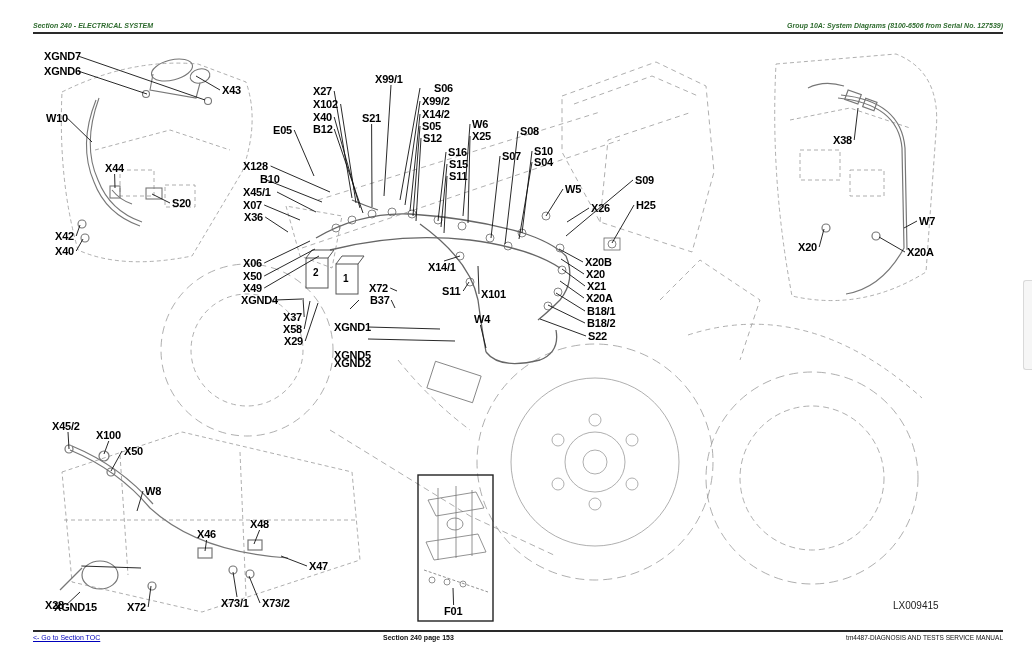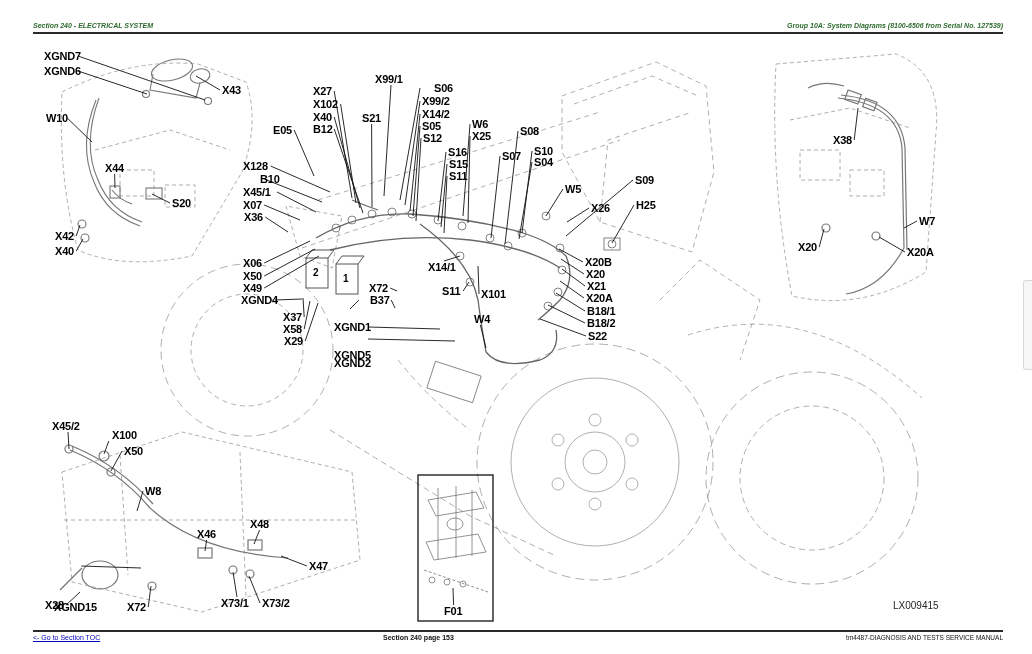--- a/index.html
+++ b/index.html
@@ -322,21 +322,21 @@
       <div class="dlabel" style="left: 369px; top: 283px;">X72</div>
       <div class="dlabel" style="left: 370px; top: 295px;">B37</div>
       <div class="dlabel" style="left: 334px; top: 310px; margin-top: 40px;">XGND5</div>
       <div class="dlabel" style="left: 334px; top: 322px;">XGND1</div>
       <div class="dlabel" style="left: 334px; top: 334px; margin-top: 24px;">XGND2</div>
       <div class="dlabel" style="left: 833px; top: 135px;">X38</div>
       <div class="dlabel" style="left: 919px; top: 216px;">W7</div>
       <div class="dlabel" style="left: 798px; top: 242px;">X20</div>
       <div class="dlabel" style="left: 907px; top: 247px;">X20A</div>
       <div class="dlabel" style="left: 52px; top: 421px;">X45/2</div>
-      <div class="dlabel" style="left: 112px; top: 430px;">X100</div>
+      <div class="dlabel" style="left: 96px; top: 430px;">X100</div>
       <div class="dlabel" style="left: 124px; top: 446px;">X50</div>
       <div class="dlabel" style="left: 145px; top: 486px;">W8</div>
       <div class="dlabel" style="left: 197px; top: 529px;">X46</div>
       <div class="dlabel" style="left: 250px; top: 519px;">X48</div>
       <div class="dlabel" style="left: 309px; top: 561px;">X47</div>
       <div class="dlabel" style="left: 54px; top: 561px; margin-top: 41px;">XGND15</div>
       <div class="dlabel" style="left: 45px; top: 600px;">X28</div>
       <div class="dlabel" style="left: 127px; top: 602px;">X72</div>
       <div class="dlabel" style="left: 221px; top: 598px;">X73/1</div>
       <div class="dlabel" style="left: 262px; top: 598px;">X73/2</div>

